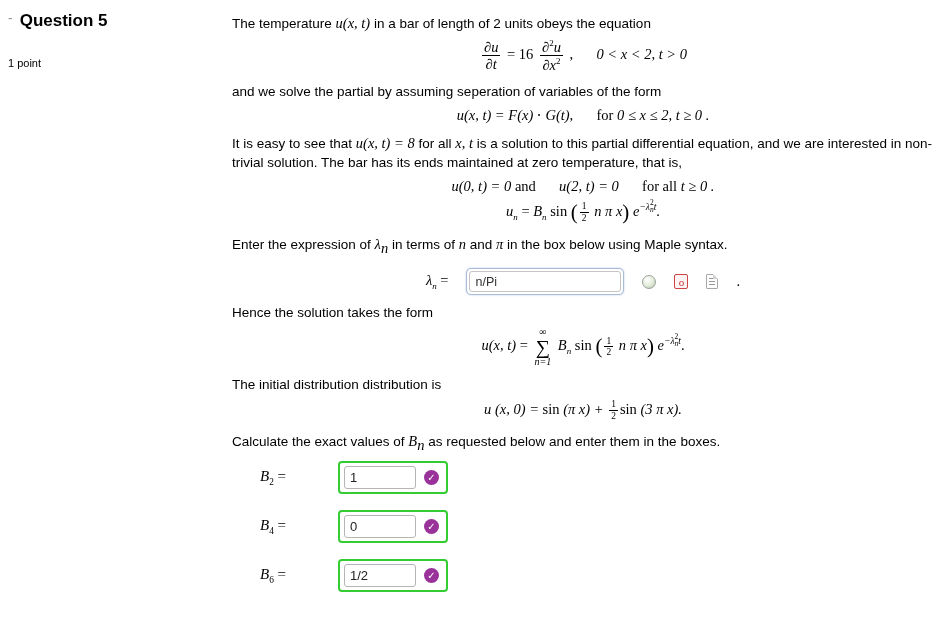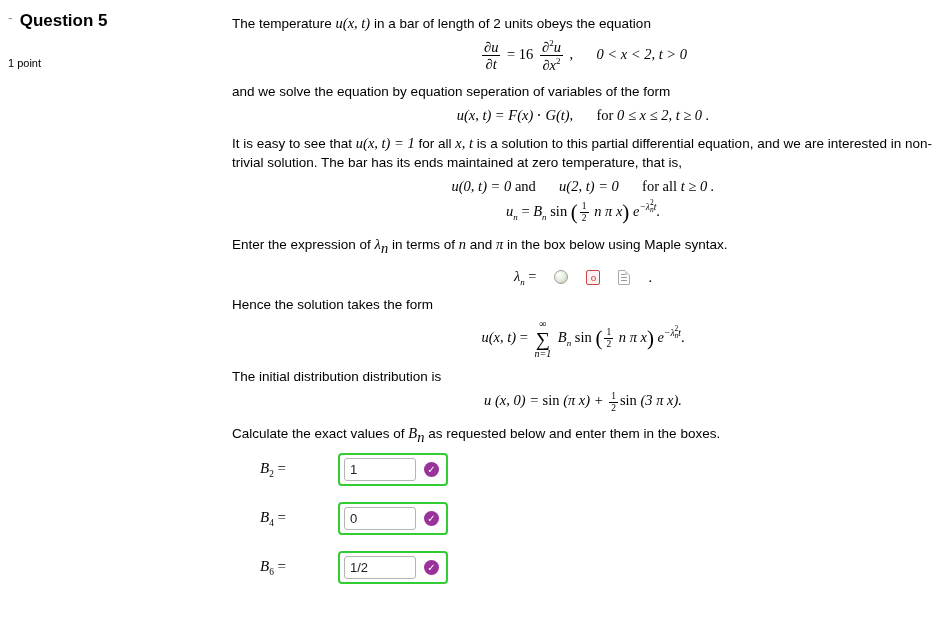--- a/index.html
+++ b/index.html
@@ -77,32 +77,32 @@
       <span class="math">
         <span class="frac"><span class="num mi">∂u</span><span class="den mi">∂t</span></span>
         <span>= 16</span>
         <span class="frac"><span class="num"><span class="mi">∂</span><sup>2</sup><span class="mi">u</span></span><span class="den"><span class="mi">∂x</span><sup>2</sup></span></span>
         <span>,</span>
         <span class="gap"></span>
         <span class="mi">0 &lt; x &lt; 2,  t &gt; 0</span>
       </span>
     </div>
 
-    <p class="text">and we solve the equation by equation seperation of variables of the form</p>
+    <p class="text">and we solve the partial by assuming seperation of variables of the form</p>
 
     <div class="eq">
       <span class="math">
         <span class="mi">u(x, t) = F(x) ⋅ G(t),</span>
         <span class="gap"></span>
         <span>for</span>
         <span class="mi">0 ≤ x ≤ 2,  t ≥ 0 .</span>
       </span>
     </div>
 
-    <p class="text"><span>It is easy to see that </span><span class="math mi">u(x, t) = 1</span><span> for all </span><span class="math mi">x, t</span><span> is a solution to this partial differential equation, and we are interested in non-trivial solution. The bar has its ends maintained at zero temperature, that is,</span></p>
+    <p class="text"><span>It is easy to see that </span><span class="math mi">u(x, t) = 8</span><span> for all </span><span class="math mi">x, t</span><span> is a solution to this partial differential equation, and we are interested in non-trivial solution. The bar has its ends maintained at zero temperature, that is,</span></p>
 
     <div class="eq">
       <span class="math">
         <span class="mi">u(0, t) = 0</span>
         <span>and</span>
         <span class="gap"></span>
         <span class="mi">u(2, t) = 0</span>
         <span class="gap"></span>
         <span>for all</span>
         <span class="mi">t ≥ 0 .</span>
@@ -119,20 +119,23 @@
         <span class="bigp">(</span><span class="frac sfrac"><span class="num">1</span><span class="den">2</span></span>
         <span class="mi">n π x</span><span class="bigp">)</span>
         <span class="mi">e</span><span class="exp"><span class="mi">−λ</span><span class="ss"><span class="s2">2</span><span class="sn mi">n</span></span><span class="mi">t</span></span><span>.</span>
       </span>
     </div>
 
     <p class="text"><span>Enter the expression of </span><span class="math mi">λ</span><sub class="math mi">n</sub><span> in terms of </span><span class="math mi">n</span><span> and </span><span class="math mi">π</span><span> in the box below using Maple syntax.</span></p>
 
     <div class="lambda-row">
       <span class="math"><span class="mi">λ</span><sub class="mi">n</sub> <span>=</span></span>
+      <span class="lambda-wrap">
+        <input class="lambda-input" type="text" value="n/Pi" style="">
+      </span>
       <span class="icon-btn sphere"></span>
       <span class="icon-btn red-o">o</span>
       <span class="icon-btn doc"></span>
       <span class="math">.</span>
     </div>
 
     <p class="text">Hence the solution takes the form</p>
 
     <div class="eq">
       <span class="math">

